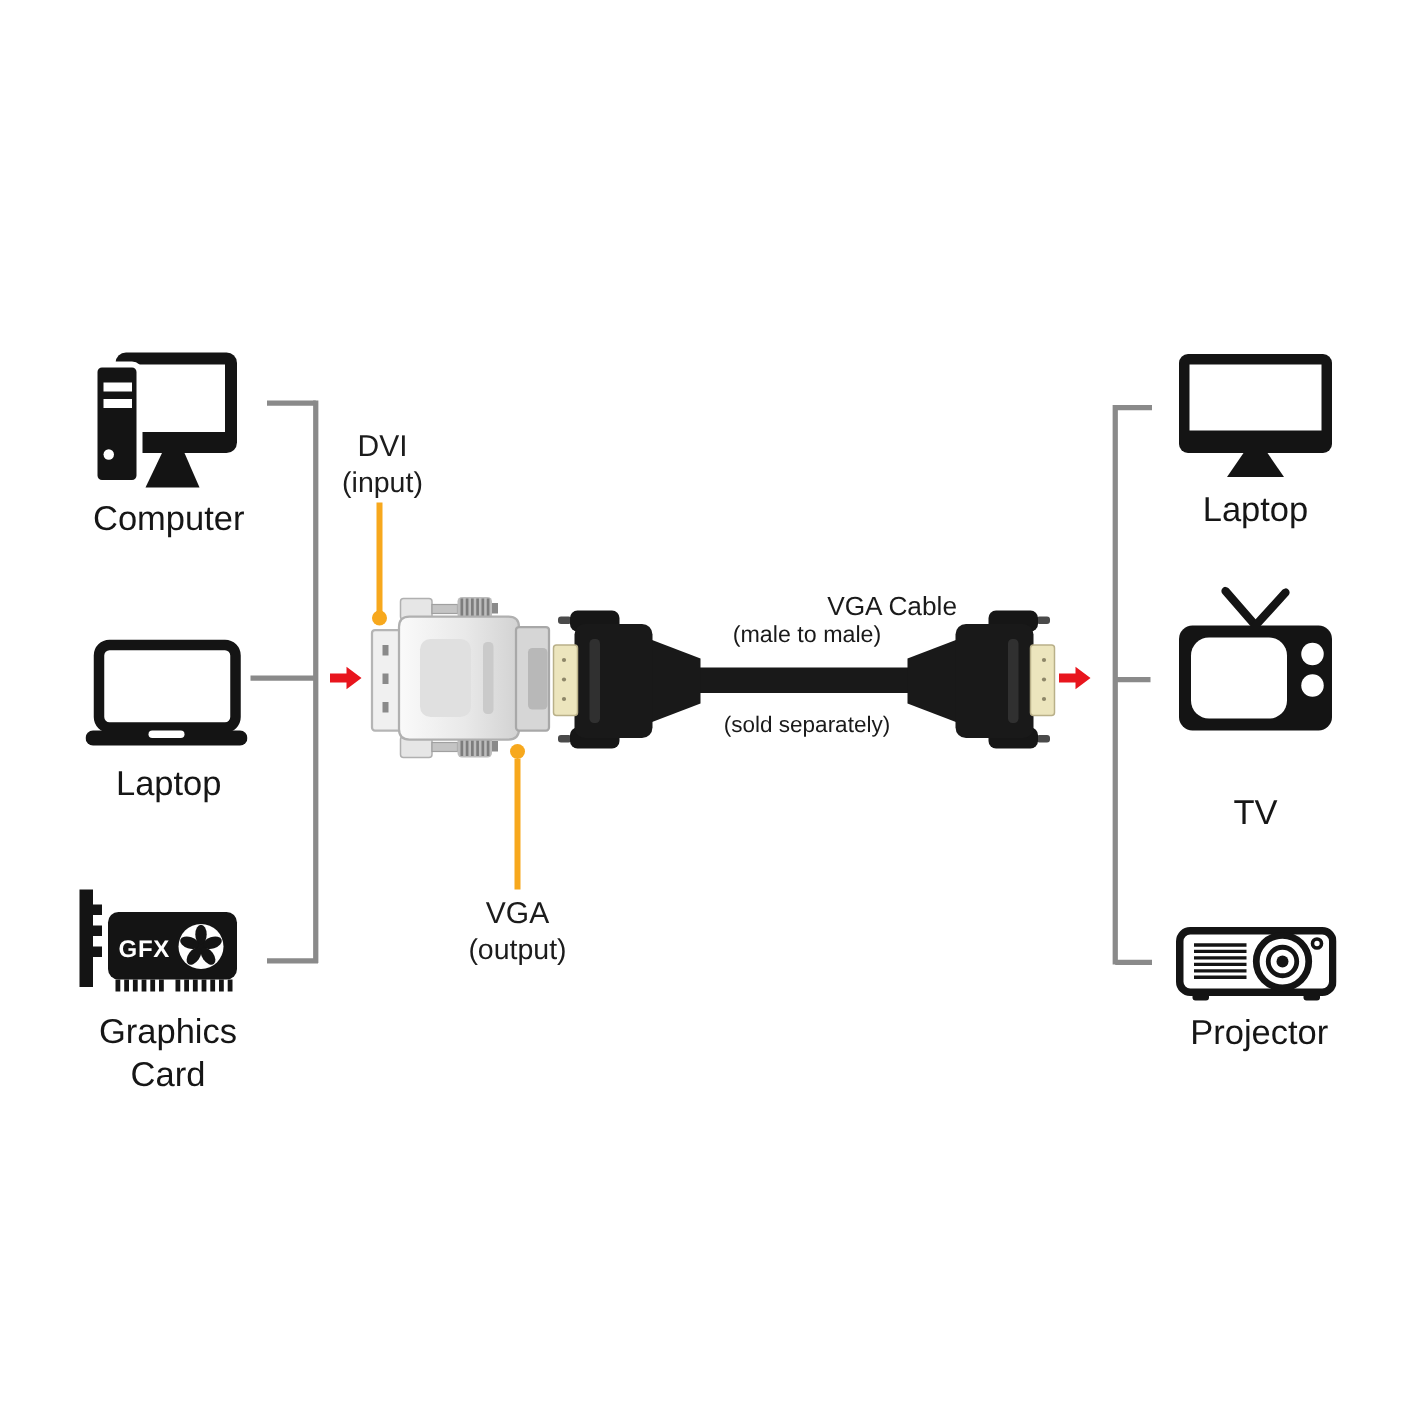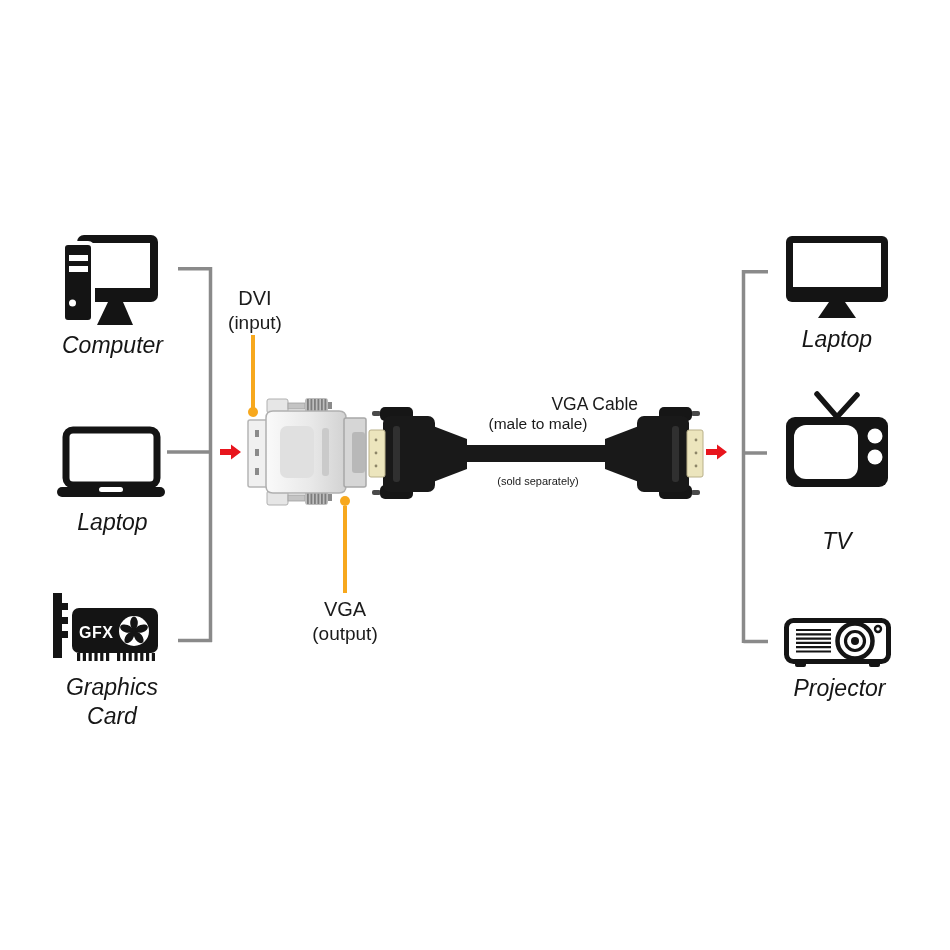--- a/index.html
+++ b/index.html
@@ -2,28 +2,28 @@
 <html><head>
 <meta charset="utf-8">
 <style>
   html,body{margin:0;padding:0;background:#fff;}
   .canvas{
     position:relative;width:950px;height:950px;background:#ffffff;
     font-family:"Liberation Sans",sans-serif;color:#1c1c1c;overflow:hidden;
   }
   .abs{position:absolute;}
   .devlabel{
-    position:absolute;text-align:center;font-size:23px;line-height:29px;color:#161616;font-style:italic;
+    position:absolute;text-align:center;font-size:23px;line-height:29px;color:#161616;
   }
   .annot-main{font-size:20px;line-height:26px;}
   .annot-sub{font-size:19px;line-height:24px;}
   .annot-block{position:absolute;text-align:center;color:#1c1c1c;}
   .cable-title{position:absolute;text-align:right;font-size:17.5px;line-height:22px;color:#1a1a1a;}
   .cable-sub{position:absolute;text-align:center;font-size:15.5px;color:#1a1a1a;}
-  .cable-note{position:absolute;text-align:center;font-size:11px;color:#1a1a1a;}
+  .cable-note{position:absolute;text-align:center;font-size:15px;color:#1a1a1a;}
   .pointer-line{position:absolute;width:4px;background:#F7A81D;}
   .pointer-dot{position:absolute;width:10px;height:10px;border-radius:50%;background:#F7A81D;}
   svg{display:block;}
 </style>
 </head>
 <body>
 
 <div class="canvas">
 
   <svg class="abs" style="left:62px;top:233px;" width="98" height="93" viewBox="0 0 98 93">

